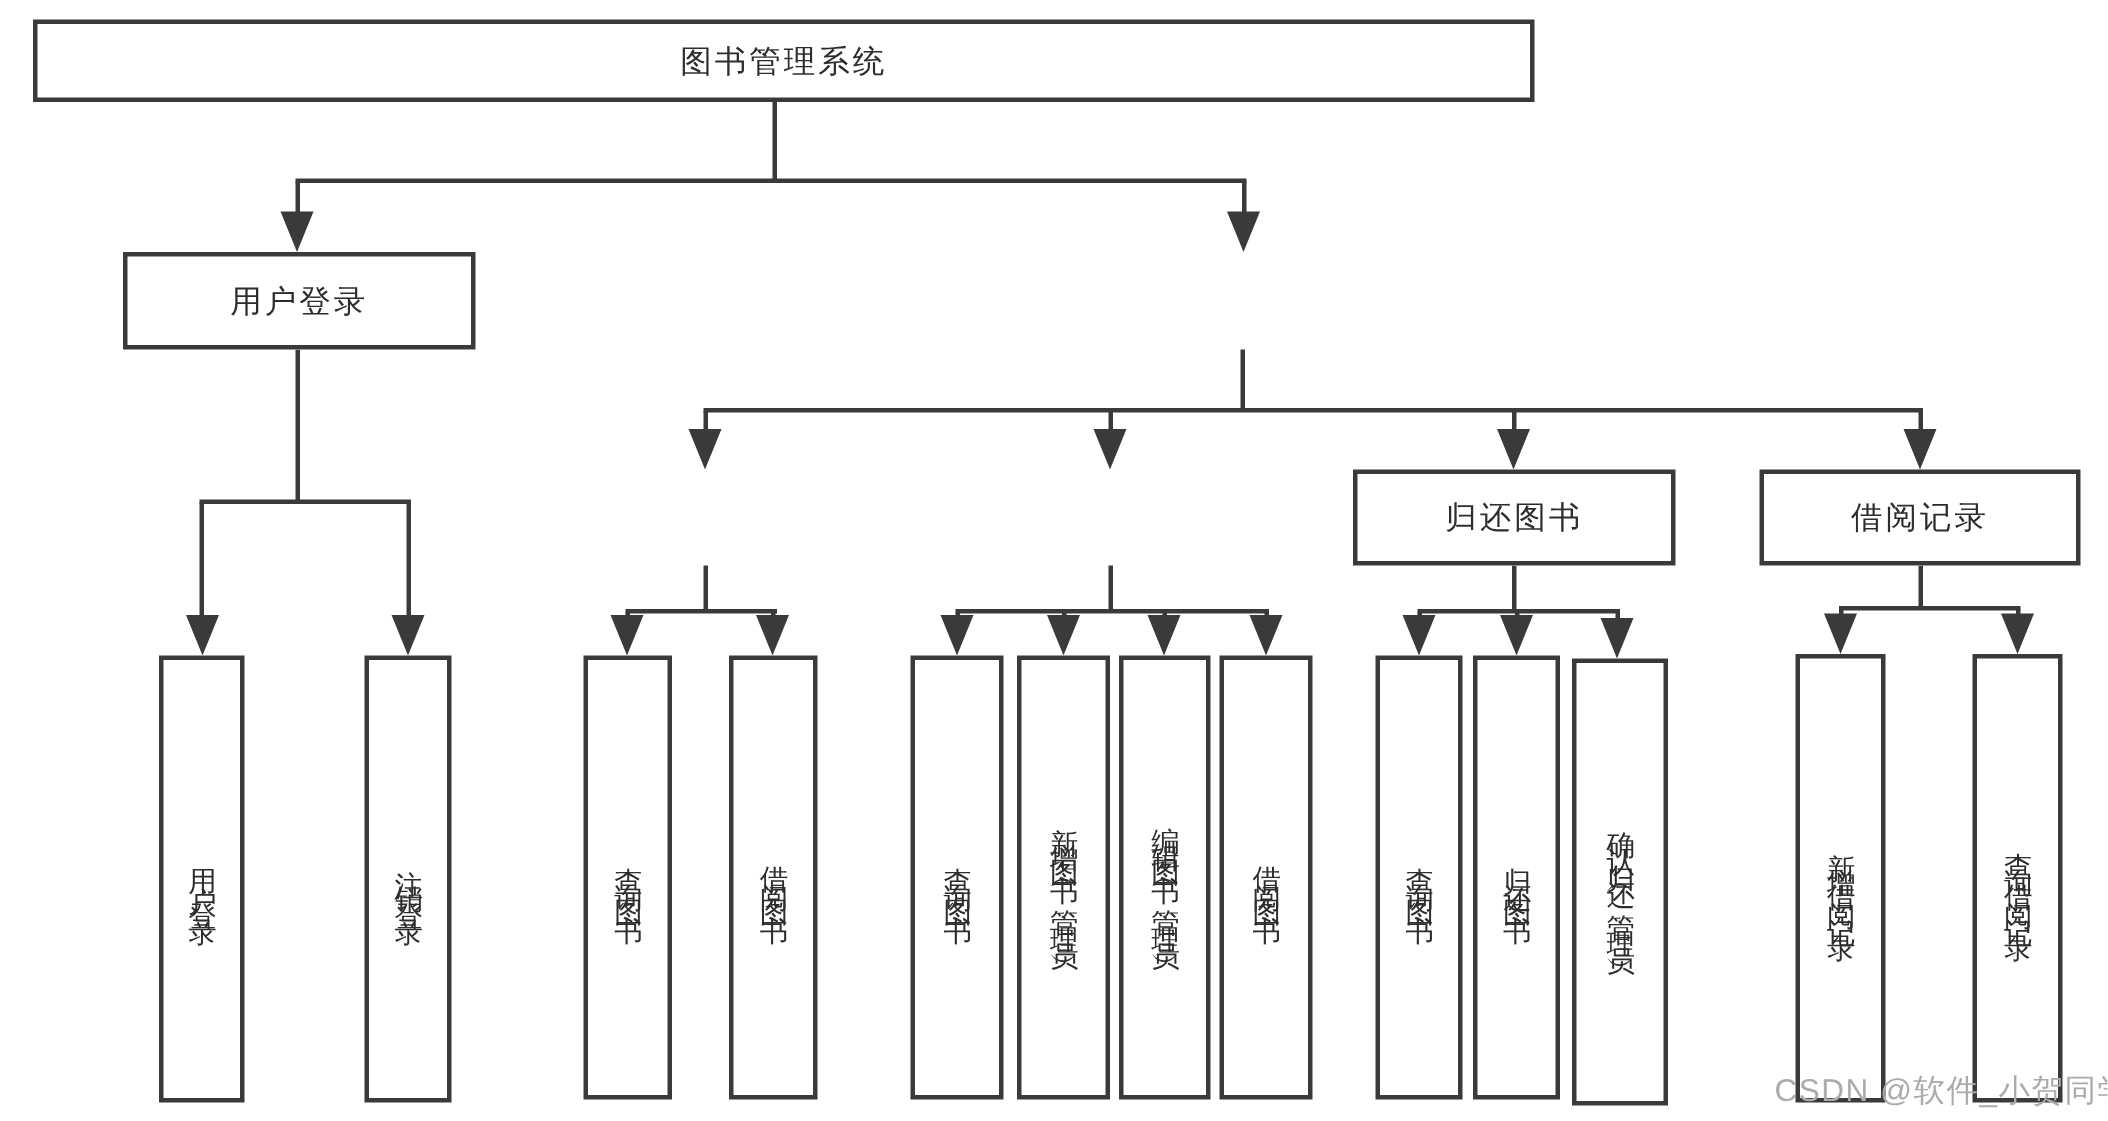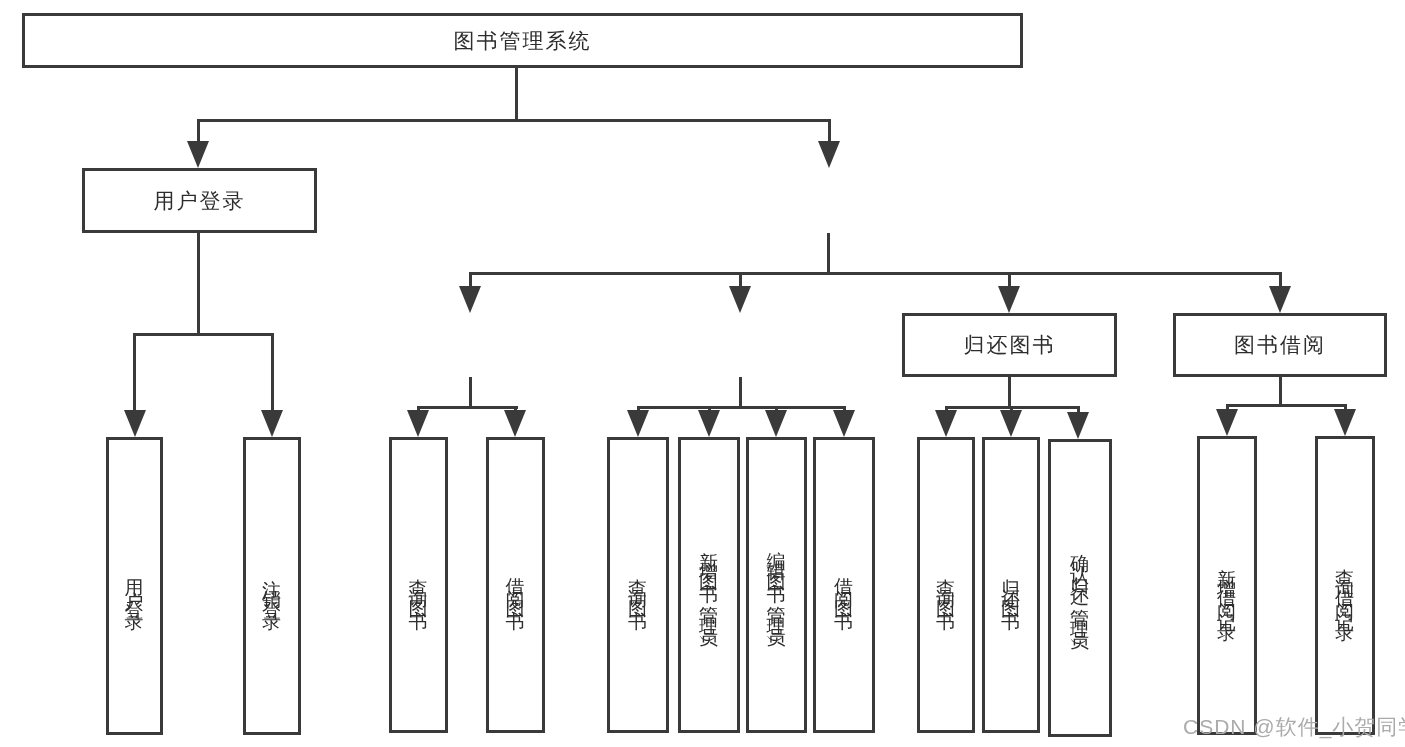--- a/index.html
+++ b/index.html
@@ -106,21 +106,21 @@
   </div>
 
   <div class="hbox" style="left:82px;top:168px;width:235px;height:65px">
     <span>用户登录</span>
   </div>
 
   <div class="hbox" style="left:902px;top:313px;width:215px;height:64px">
     <span>归还图书</span>
   </div>
   <div class="hbox" style="left:1173px;top:313px;width:214px;height:64px">
-    <span>图书借阅</span>
+    <span>借阅记录</span>
   </div>
 
   <div class="vbox" style="left:106px;top:437px;width:57px;height:298px">
     <span>用户登录</span>
   </div>
   <div class="vbox" style="left:243px;top:437px;width:58px;height:298px">
     <span>注销登录</span>
   </div>
 
   <div class="vbox" style="left:389px;top:437px;width:59px;height:296px">

